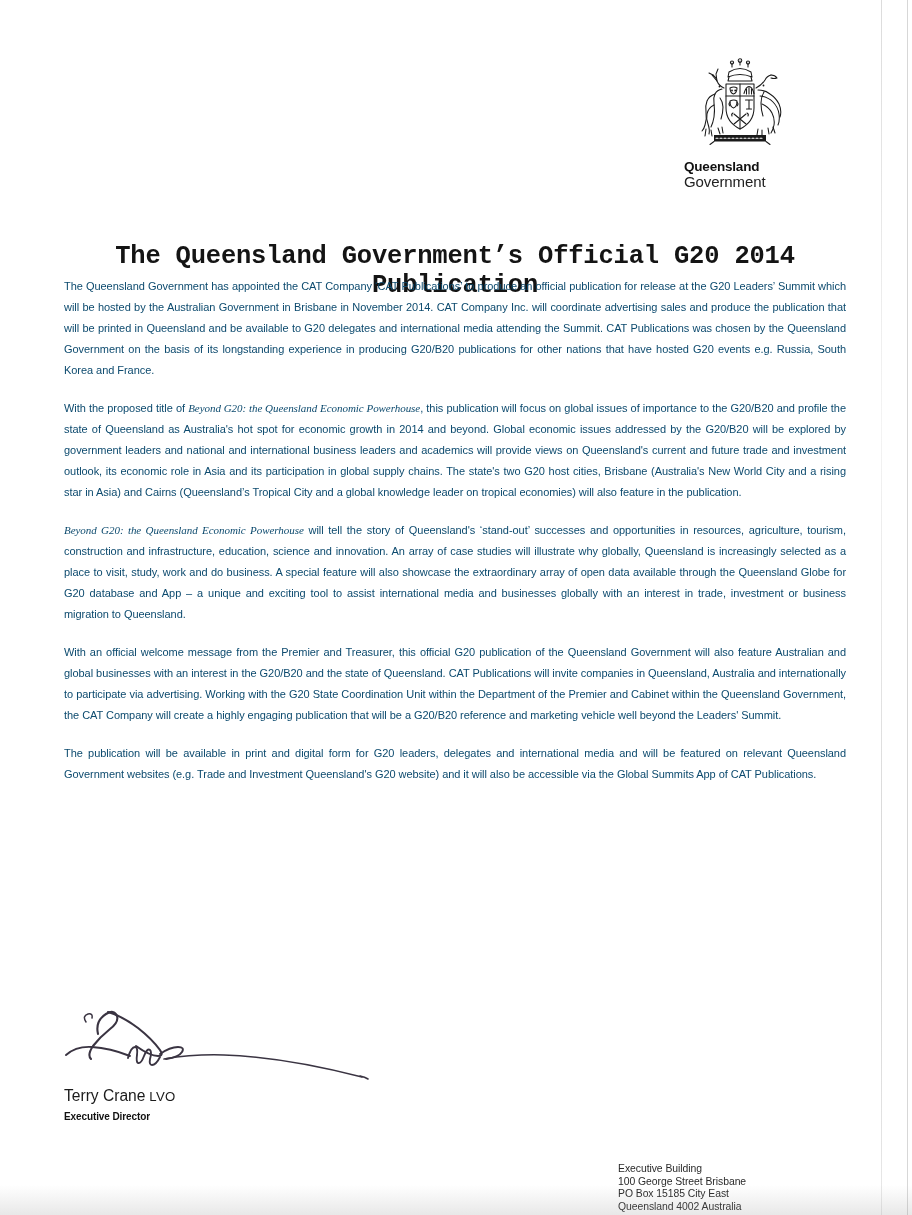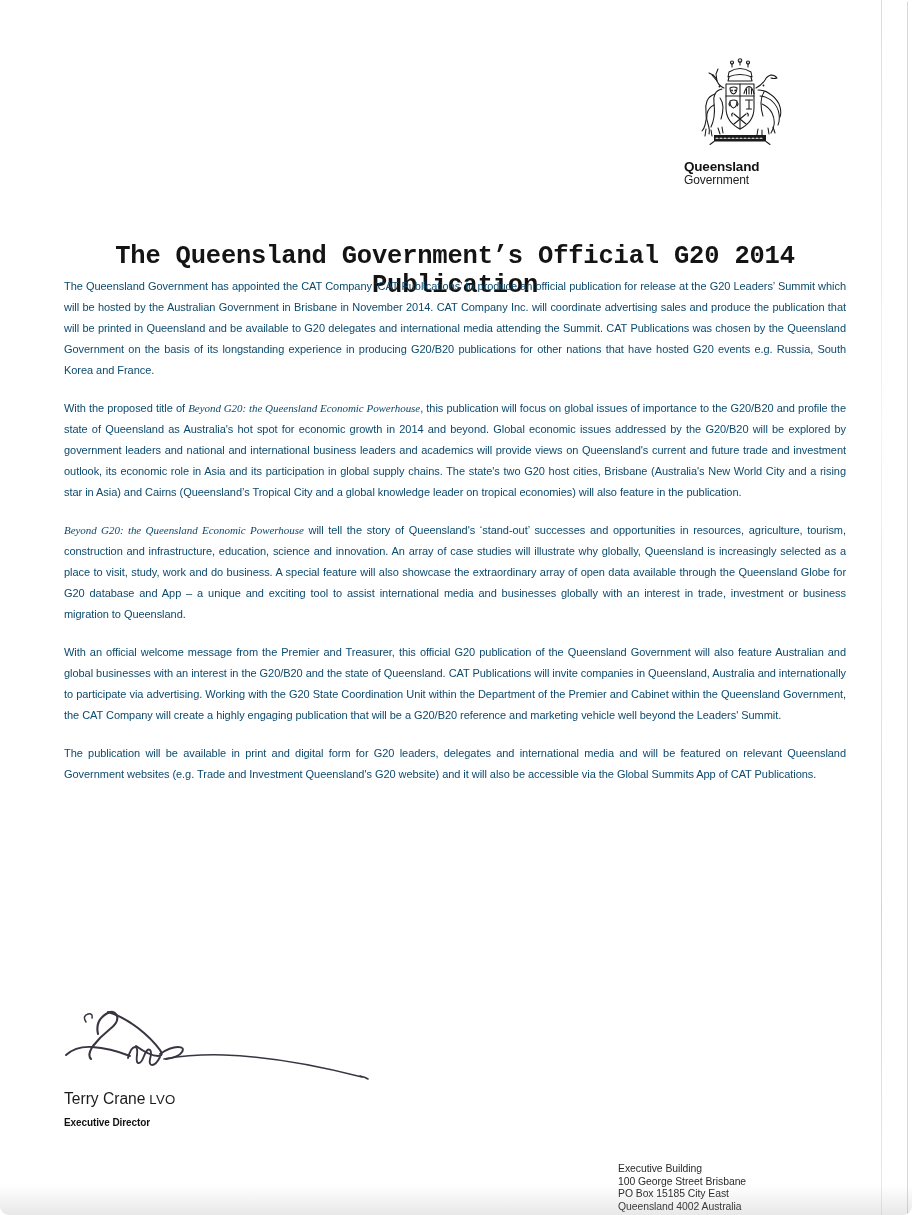--- a/index.html
+++ b/index.html
@@ -11,21 +11,20 @@
     font-family: "Liberation Sans", sans-serif;
     color: #1a1a1a;
   }
   .page {
     position: relative;
     width: 912px;
     height: 1215px;
     background: #ffffff;
     overflow: hidden;
     box-sizing: border-box;
-    border-radius: 9px;
   }
   
   .scan-edge-right {
     position: absolute;
     top: 0;
     right: 30px;
     width: 1px;
     height: 1215px;
     background: linear-gradient(to bottom, #d8d8d8, #f2f2f2 35%, #cfcfcf 75%, #e6e6e6);
     opacity: .9;
@@ -67,21 +66,21 @@
     line-height: 1.02;
   }
   .qld-wordmark .l1 {
     font-size: 13.5px;
     font-weight: bold;
     letter-spacing: -0.2px;
     color: #111;
     display: block;
   }
   .qld-wordmark .l2 {
-    font-size: 12px;
+    font-size: 15px;
     font-weight: normal;
     letter-spacing: -0.1px;
     color: #222;
     display: block;
   }
   .dept {
     margin-top: 26px;
     margin-left: 22px;
     line-height: 1.18;
   }
@@ -140,21 +139,21 @@
   }
   .signature-svg {
     display: block;
     width: 340px;
     height: 82px;
   }
   .sig-name {
     margin-top: 4px;
     font-size: 15.6px;
     color: #1b1b1b;
-    line-height: 26px;
+    line-height: 20px;
   }
   .sig-name .post {
     font-size: 13.2px;
     letter-spacing: .2px;
   }
   .sig-role, .sig-unit {
     font-size: 10px;
     font-weight: bold;
     color: #111;
     line-height: 20.5px;

